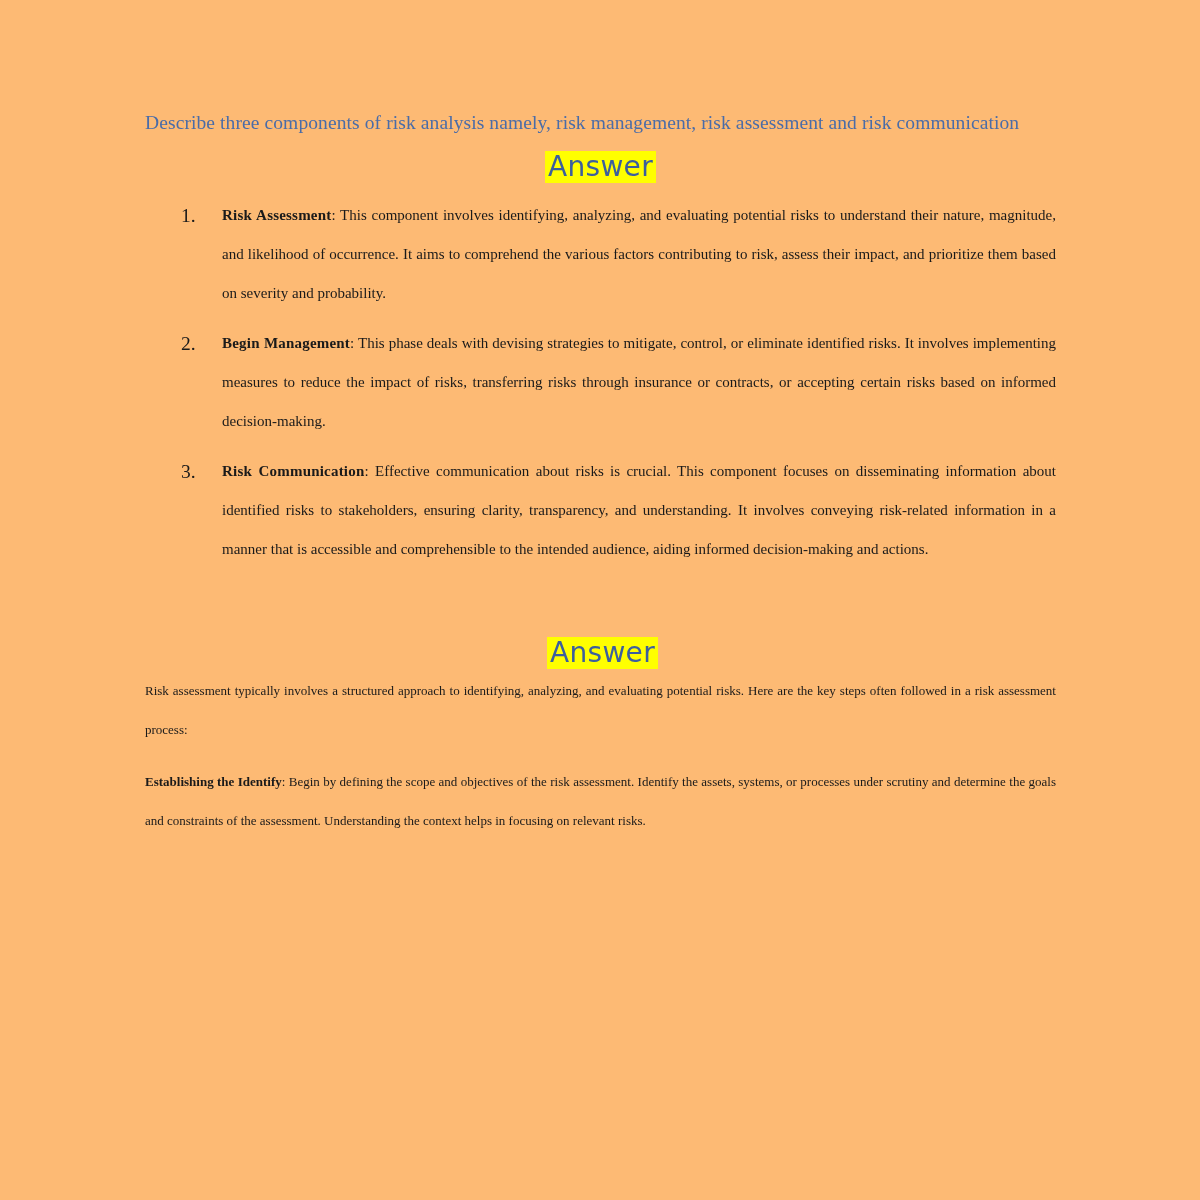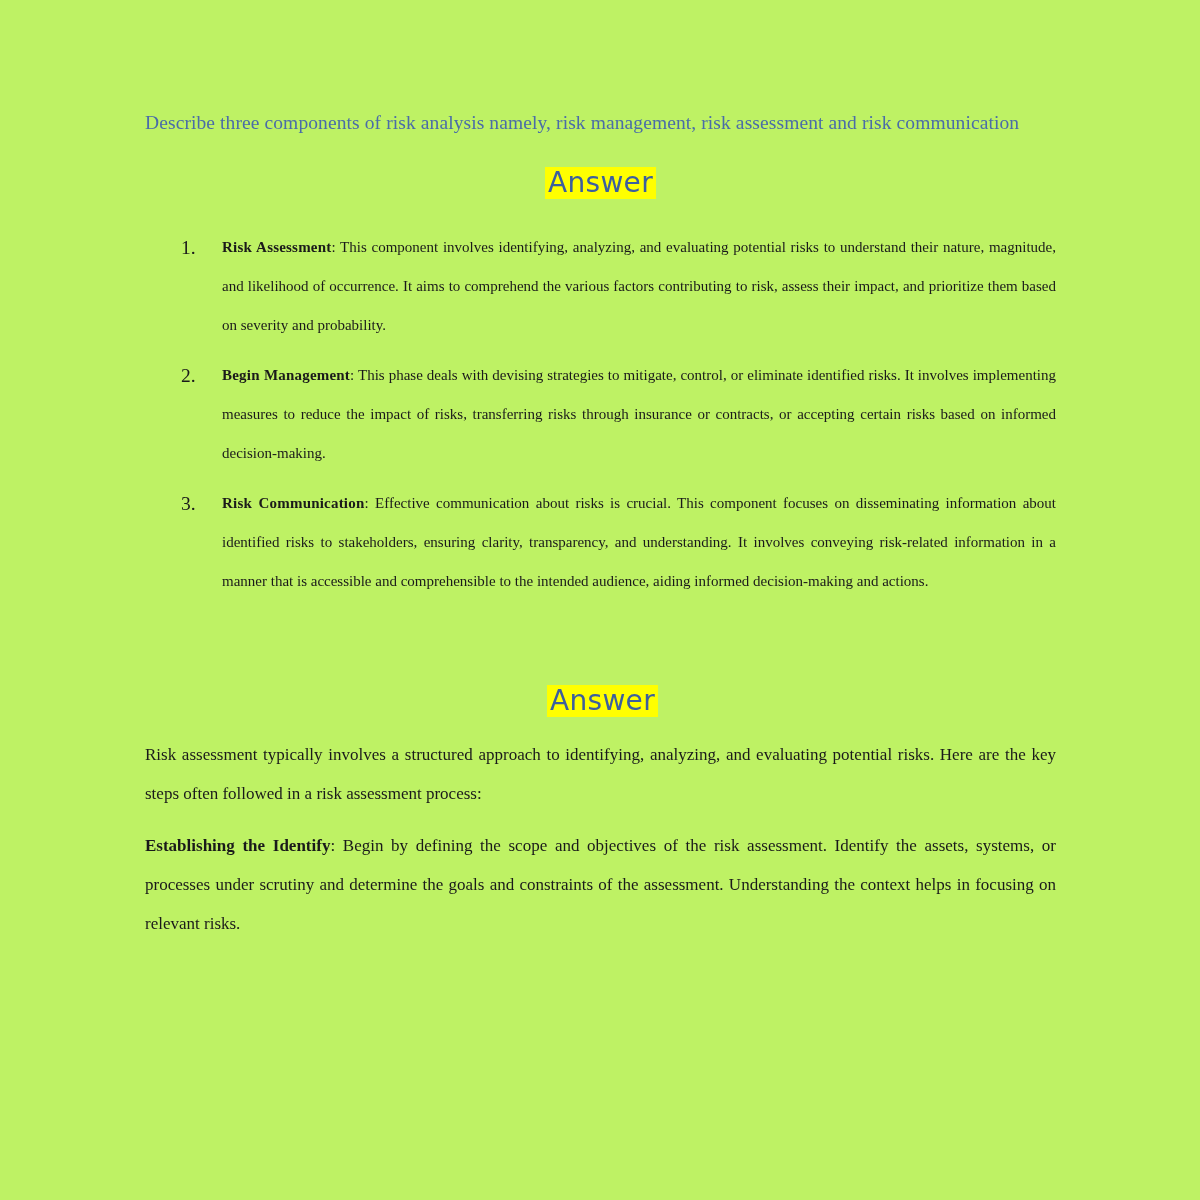--- a/index.html
+++ b/index.html
@@ -16,21 +16,21 @@
     -webkit-font-smoothing: antialiased;
   }
 
   .page {
     position: relative;
     width: 1200px;
     height: 1200px;
     box-sizing: border-box;
     padding: 0;
     overflow: hidden;
-    background: #bef264;
+    background: #fdba74;
   }
 
   .content {
     position: absolute;
     left: 145px;
     top: 112px;
     width: 911px;
   }
 
   
@@ -44,21 +44,21 @@
     margin: 0;
     letter-spacing: 0.1px;
   }
   .q-heading-2 {
     text-align: left;
   }
 
   
   .answer-wrap {
     text-align: center;
-    margin: 16px;
+    margin: 0;
     line-height: 1;
   }
   .answer-wrap.shift {
     text-align: center;
     padding-left: 4px;
   }
   .answer-label {
     display: inline-block;
     font-family: "DejaVu Sans", "Liberation Sans", sans-serif;
     font-size: 28px;
@@ -97,21 +97,21 @@
     color: #1a1a1a;
   }
   ol.risk-list > li .term {
     font-weight: bold;
     letter-spacing: 0.2px;
   }
 
   
   p.body-par {
     margin: 0;
-    font-size: 17px;
+    font-size: 13px;
     line-height: 39px;
     text-align: justify;
     text-justify: inter-word;
   }
   p.body-par .term {
     font-weight: bold;
   }
 
   
   .sp-h-to-answer { height: 17px; }

